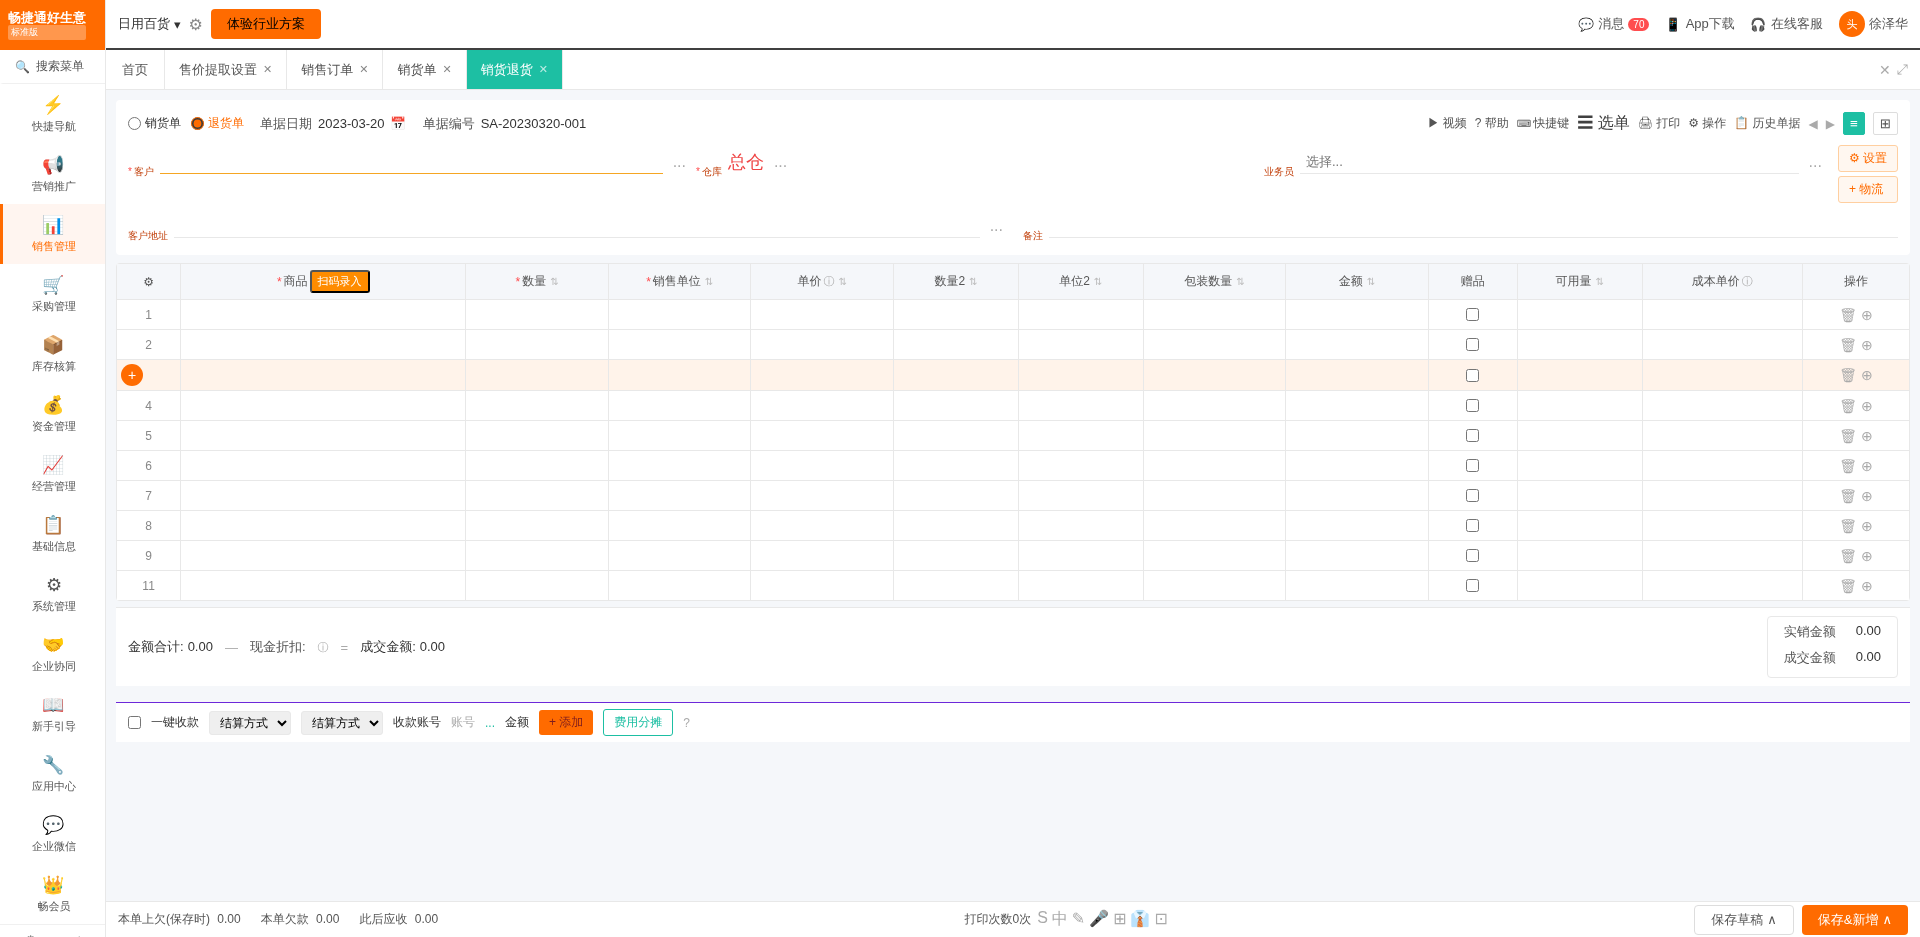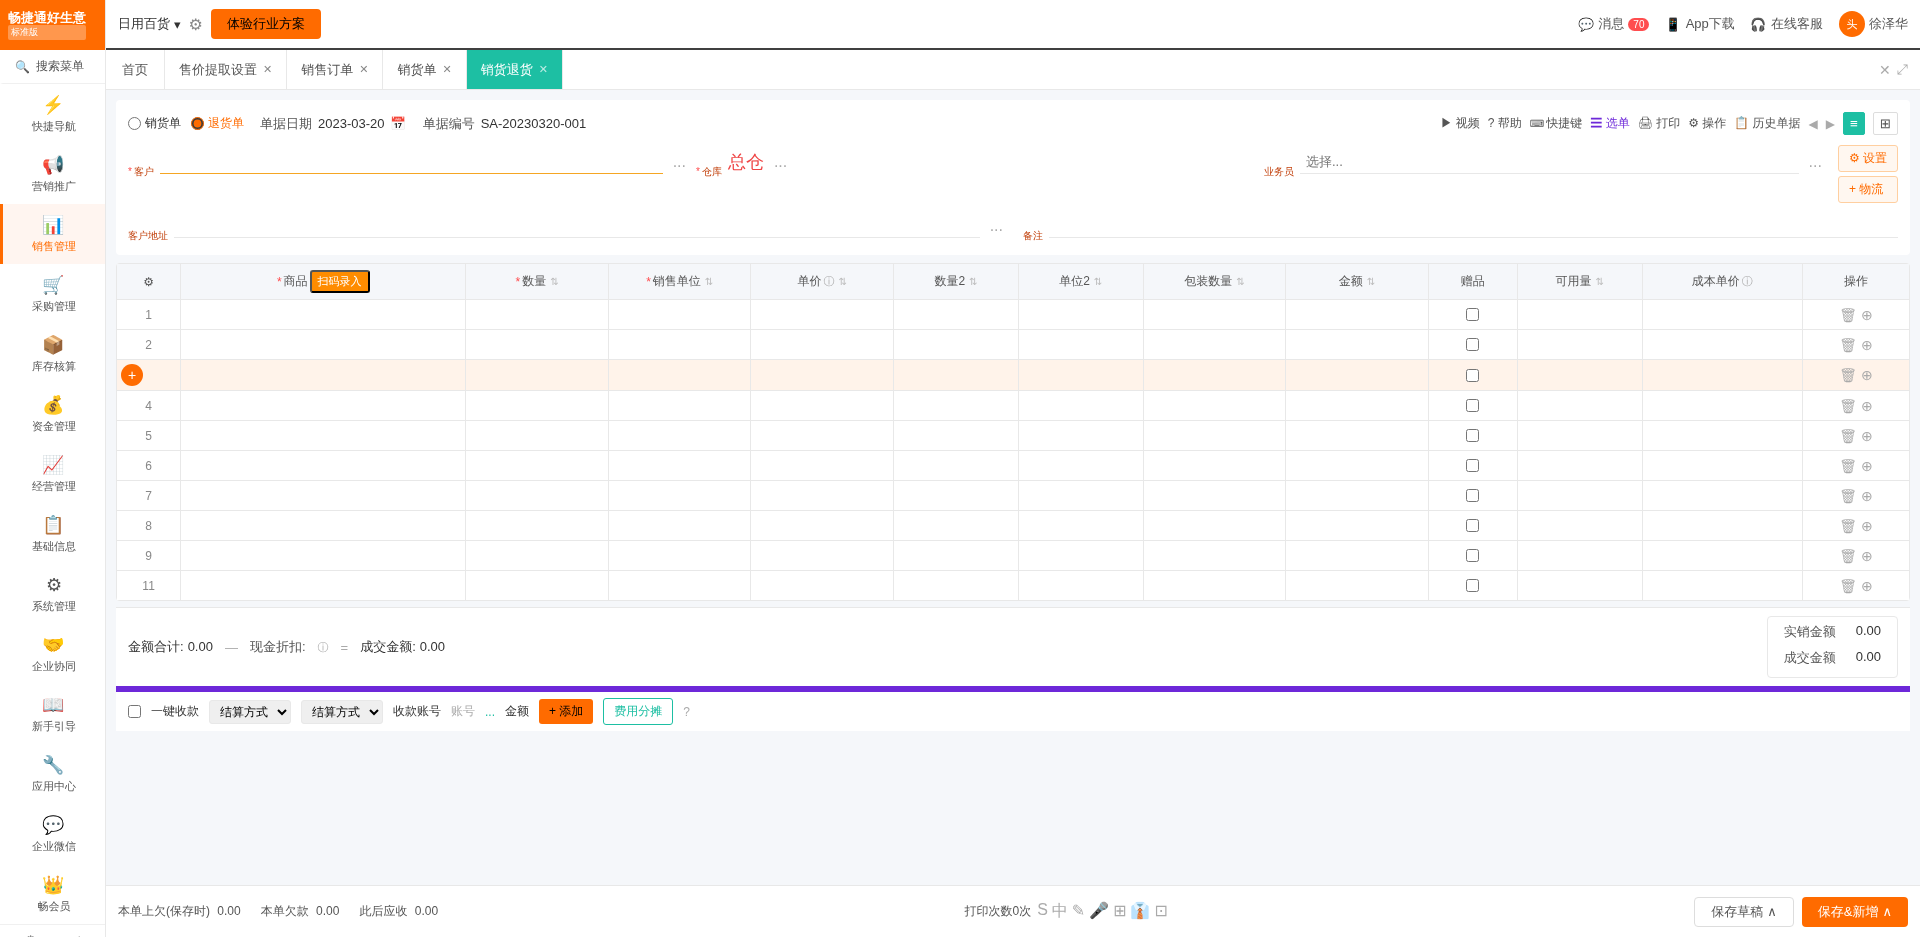--- a/index.html
+++ b/index.html
@@ -85,29 +85,29 @@
     
     .footer-bar { background: #fff; border-top: 1px solid #e8e8e8; padding: 8px 12px; display: flex; align-items: center; gap: 12px; flex-shrink: 0; font-size: 13px; }
     .footer-total { color: #555; }
     .footer-total span { color: #333; font-weight: 500; }
     .footer-minus { color: #aaa; }
     .footer-equals { color: #aaa; }
     .footer-deal { color: #555; }
     .footer-deal span { color: #333; font-weight: 500; }
 
     
-    .payment-row { background: #fff; padding: 6px 12px; display: flex; align-items: center; gap: 10px; font-size: 12px; border-top: 6px solid #6d28d9; flex-shrink: 0; }
+    .payment-row { background: #fff; padding: 6px 12px; display: flex; align-items: center; gap: 10px; font-size: 12px; border-top: 1px solid #6d28d9; flex-shrink: 0; margin-top: 16px; }
     .payment-row input[type=checkbox] { accent-color: #ff6b00; }
     .payment-select { border: 1px solid #e8e8e8; border-radius: 3px; padding: 3px 6px; font-size: 12px; }
-    .payment-add { background: #ff6b00; color: #000000; border: none; padding: 4px 10px; border-radius: 3px; cursor: pointer; font-size: 12px; display: flex; align-items: center; gap: 3px; }
+    .payment-add { background: #ff6b00; color: #7f1d1d; border: none; padding: 4px 10px; border-radius: 3px; cursor: pointer; font-size: 12px; display: flex; align-items: center; gap: 3px; }
     .payment-split { border: 1px solid #1dbfa3; color: #1dbfa3; background: #fff; padding: 4px 10px; border-radius: 3px; cursor: pointer; font-size: 12px; }
     .payment-help { color: #aaa; cursor: pointer; }
 
     
-    .status-bar { background: #fff; border-top: 1px solid #e8e8e8; padding: 6px 12px; display: flex; align-items: center; justify-content: space-between; font-size: 12px; color: #555; flex-shrink: 0; height: 52px; }
+    .status-bar { background: #fff; border-top: 1px solid #e8e8e8; padding: 6px 12px; display: flex; align-items: center; justify-content: space-between; font-size: 12px; color: #555; flex-shrink: 0; height: 36px; }
     .status-bar-left { display: flex; gap: 20px; }
     .status-bar-center { display: flex; align-items: center; gap: 6px; }
     .status-bar-right { display: flex; gap: 8px; }
     .btn-save-draft { background: #fff; border: 1px solid #ddd; color: #555; padding: 5px 16px; border-radius: 4px; cursor: pointer; display: flex; align-items: center; gap: 4px; font-size: 13px; }
     .btn-save-new { background: #ff6b00; border: none; color: #fff; padding: 5px 16px; border-radius: 4px; cursor: pointer; font-size: 13px; display: flex; align-items: center; gap: 4px; }
     .summary-row { display: flex; justify-content: space-between; gap: 20px; margin-bottom: 4px; }
     .summary-label { color: #555; }
     .summary-value { font-weight: 500; color: #333; }
 
     
@@ -275,21 +275,21 @@
           <span class="form-field-label">单据编号</span>
           <span class="form-field-value">SA-20230320-001</span>
         </div>
         <div style="margin-left:auto; display:flex; align-items:center; gap:8px;">
           <span style="color:#555; cursor:pointer; font-size:12px;">▶ <span>视频</span></span>
           <span style="color:#555; cursor:pointer; font-size:12px;">? <span>帮助</span></span>
           <span style="color:#555; cursor:pointer; font-size:12px; display:flex; align-items:center; gap:2px;">
               <span style="font-size:10px;">⌨</span>
               <span>快捷键</span>
             </span>
-          <span style="color:#6d28d9; cursor:pointer; font-size:12px;">☰ <span>选单</span></span>
+          <span style="color:#404040; cursor:pointer; font-size:16px;">☰ <span>选单</span></span>
           <span style="color:#555; cursor:pointer; font-size:12px;">🖨 <span>打印</span></span>
           <span style="color:#555; cursor:pointer; font-size:12px;">⚙ <span>操作</span></span>
           <span style="color:#555; cursor:pointer; font-size:12px;">📋 <span>历史单据</span></span>
           <span style="color:#aaa; cursor:pointer;">◀</span>
           <span style="color:#aaa; cursor:pointer;">▶</span>
           <button style="border:1px solid #1dbfa3; background:#1dbfa3; color:#fff; padding:3px 6px; cursor:pointer; border-radius:2px;">≡</button>
           <button style="border:1px solid #ddd; background:#fff; color:#555; padding:3px 6px; cursor:pointer; border-radius:2px;">⊞</button>
         </div>
       </div>
 

